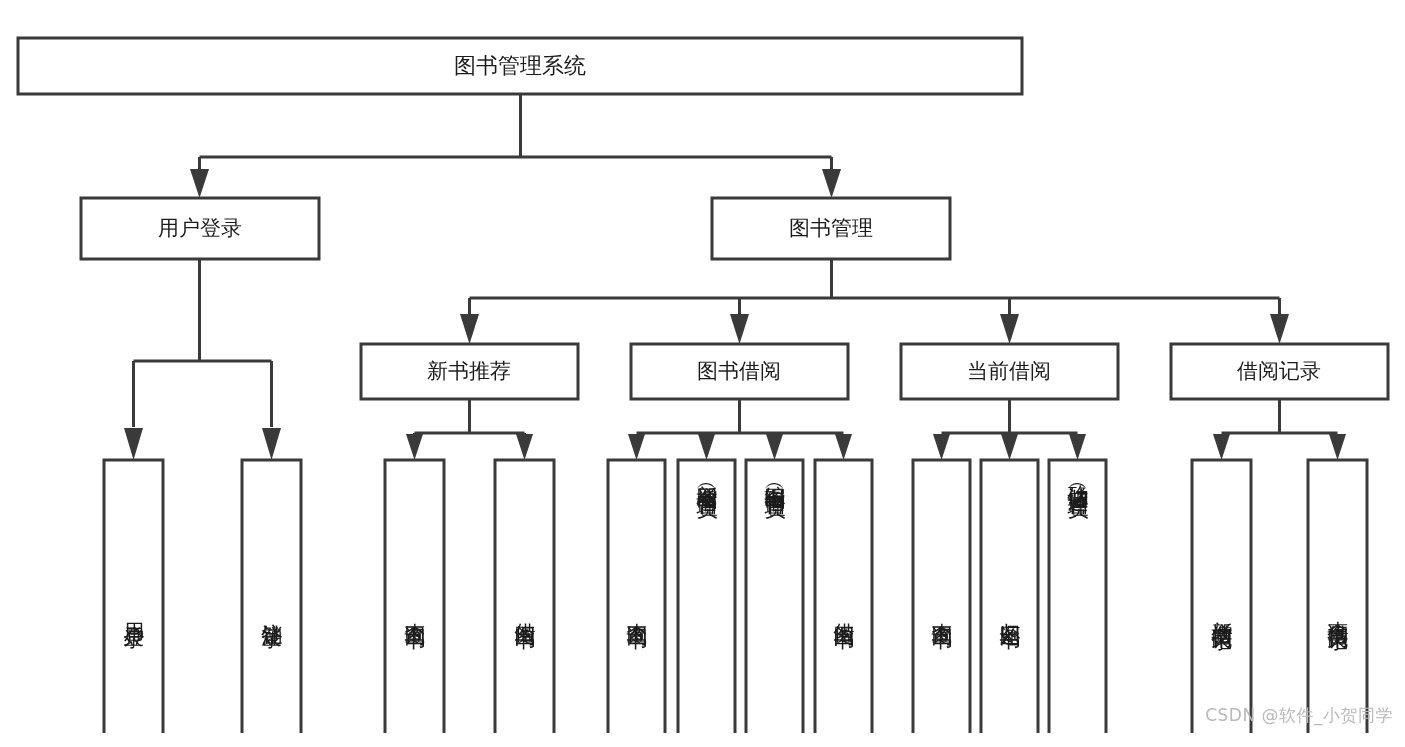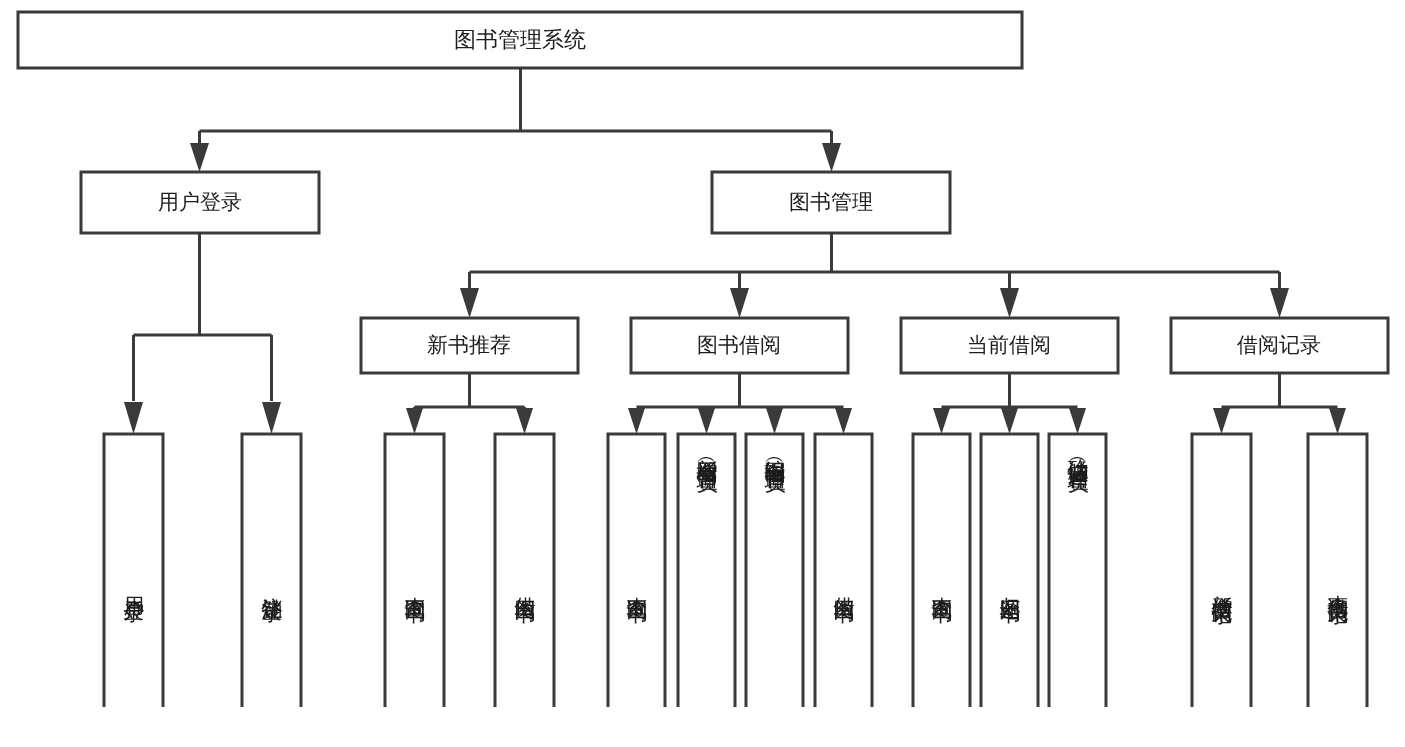--- a/index.html
+++ b/index.html
@@ -10,20 +10,21 @@
   }
   body {
     font-family: "DejaVu Sans", "Liberation Sans", sans-serif;
   }
   #diagram-root {
     position: relative;
     width: 1405px;
     height: 707px;
     background: #ffffff;
     overflow: hidden;
+    margin-top: 26px;
   }
   svg.diagram-canvas {
     position: absolute;
     left: 0;
     top: 0;
     width: 1405px;
     height: 747px;
     display: block;
   }
   .node-box {
@@ -259,13 +260,14 @@
     <span class="vert-label" style="padding-top:8px;">确认归还（管理员）</span>
   </div>
 
   <div class="vert-label-wrap" style="left:1192px; top:434px; width:59px; height:299px;">
     <span class="vert-label">新增借阅记录</span>
   </div>
   <div class="vert-label-wrap" style="left:1308px; top:434px; width:59px; height:299px;">
     <span class="vert-label">查询借阅记录</span>
   </div>
 
+  <div class="watermark">CSDN @软件_小贺同学</div>
 </div>
 
 </body></html>

